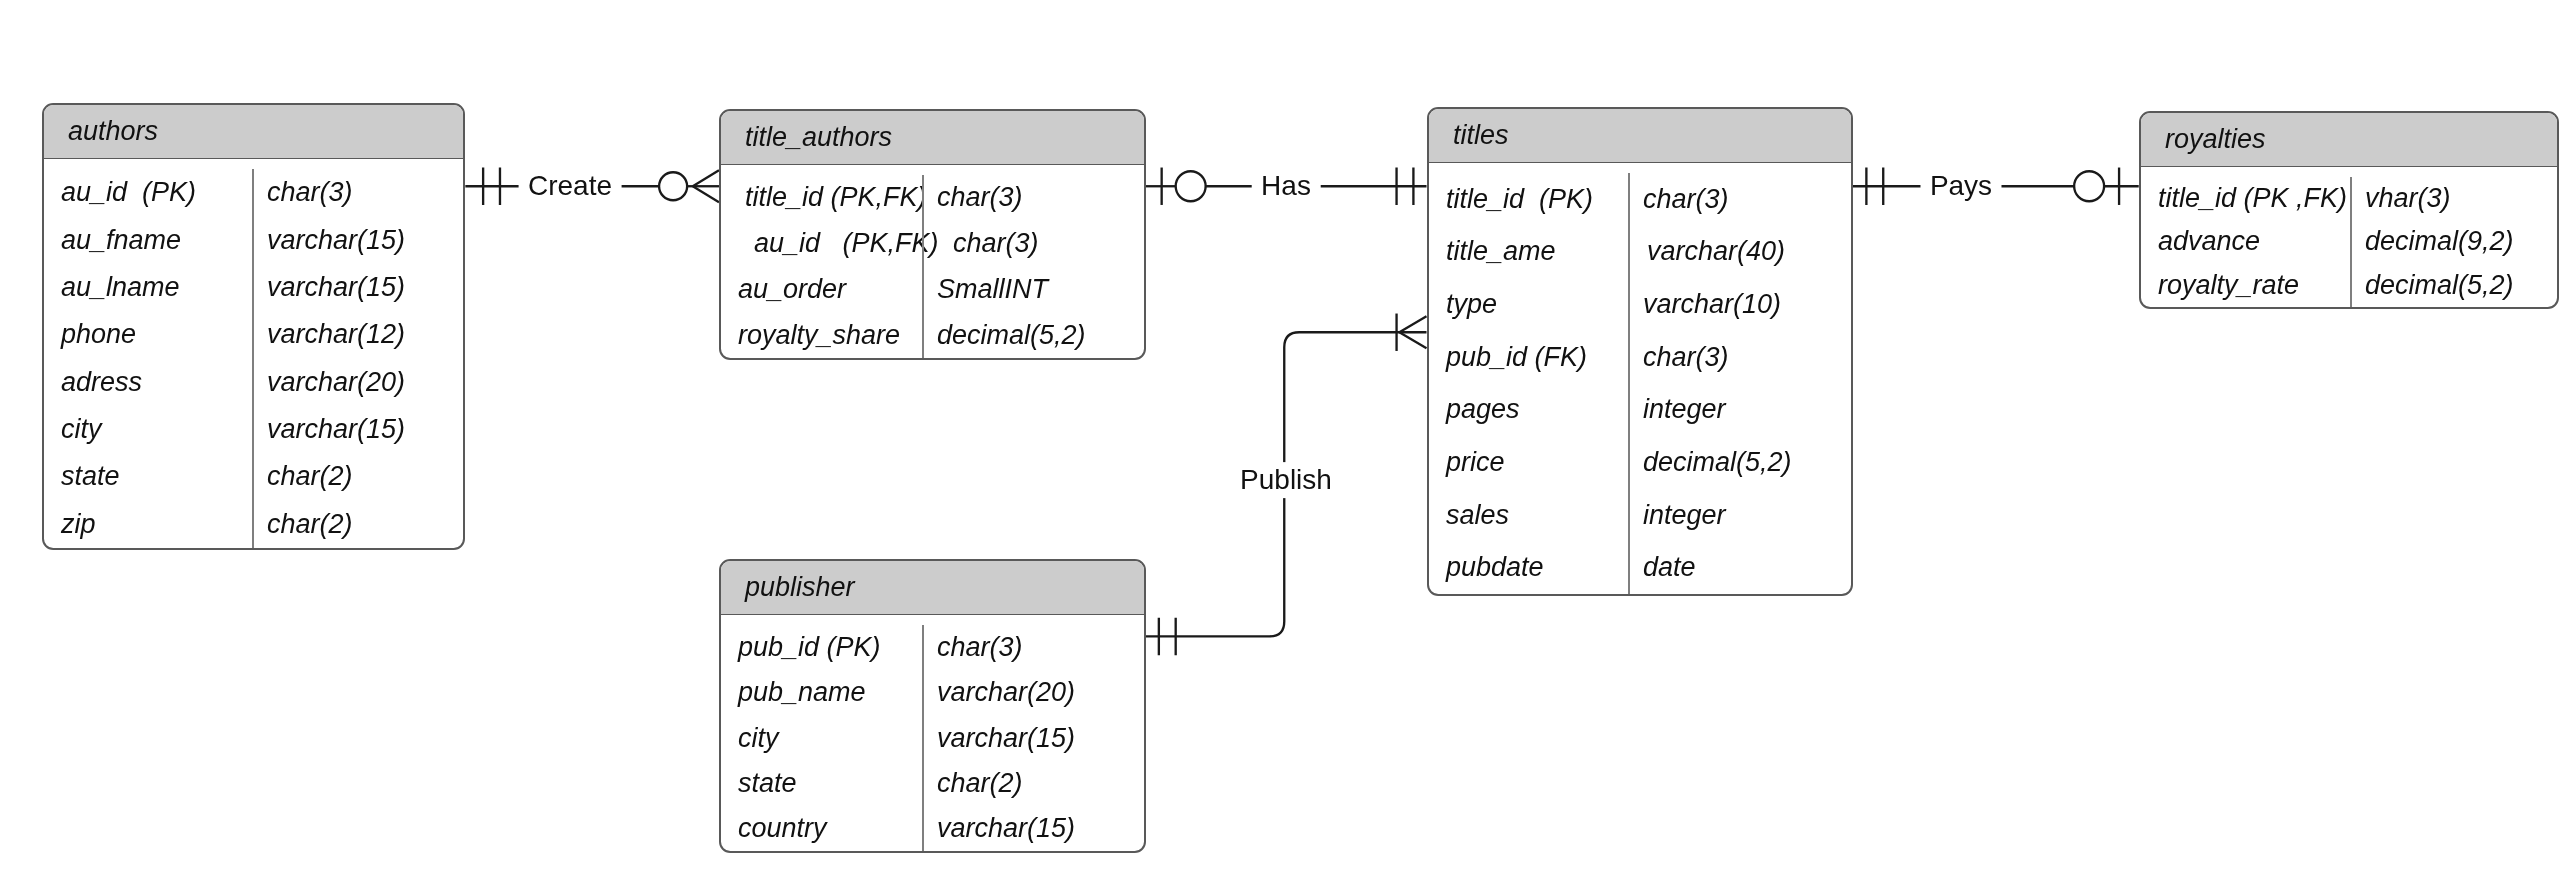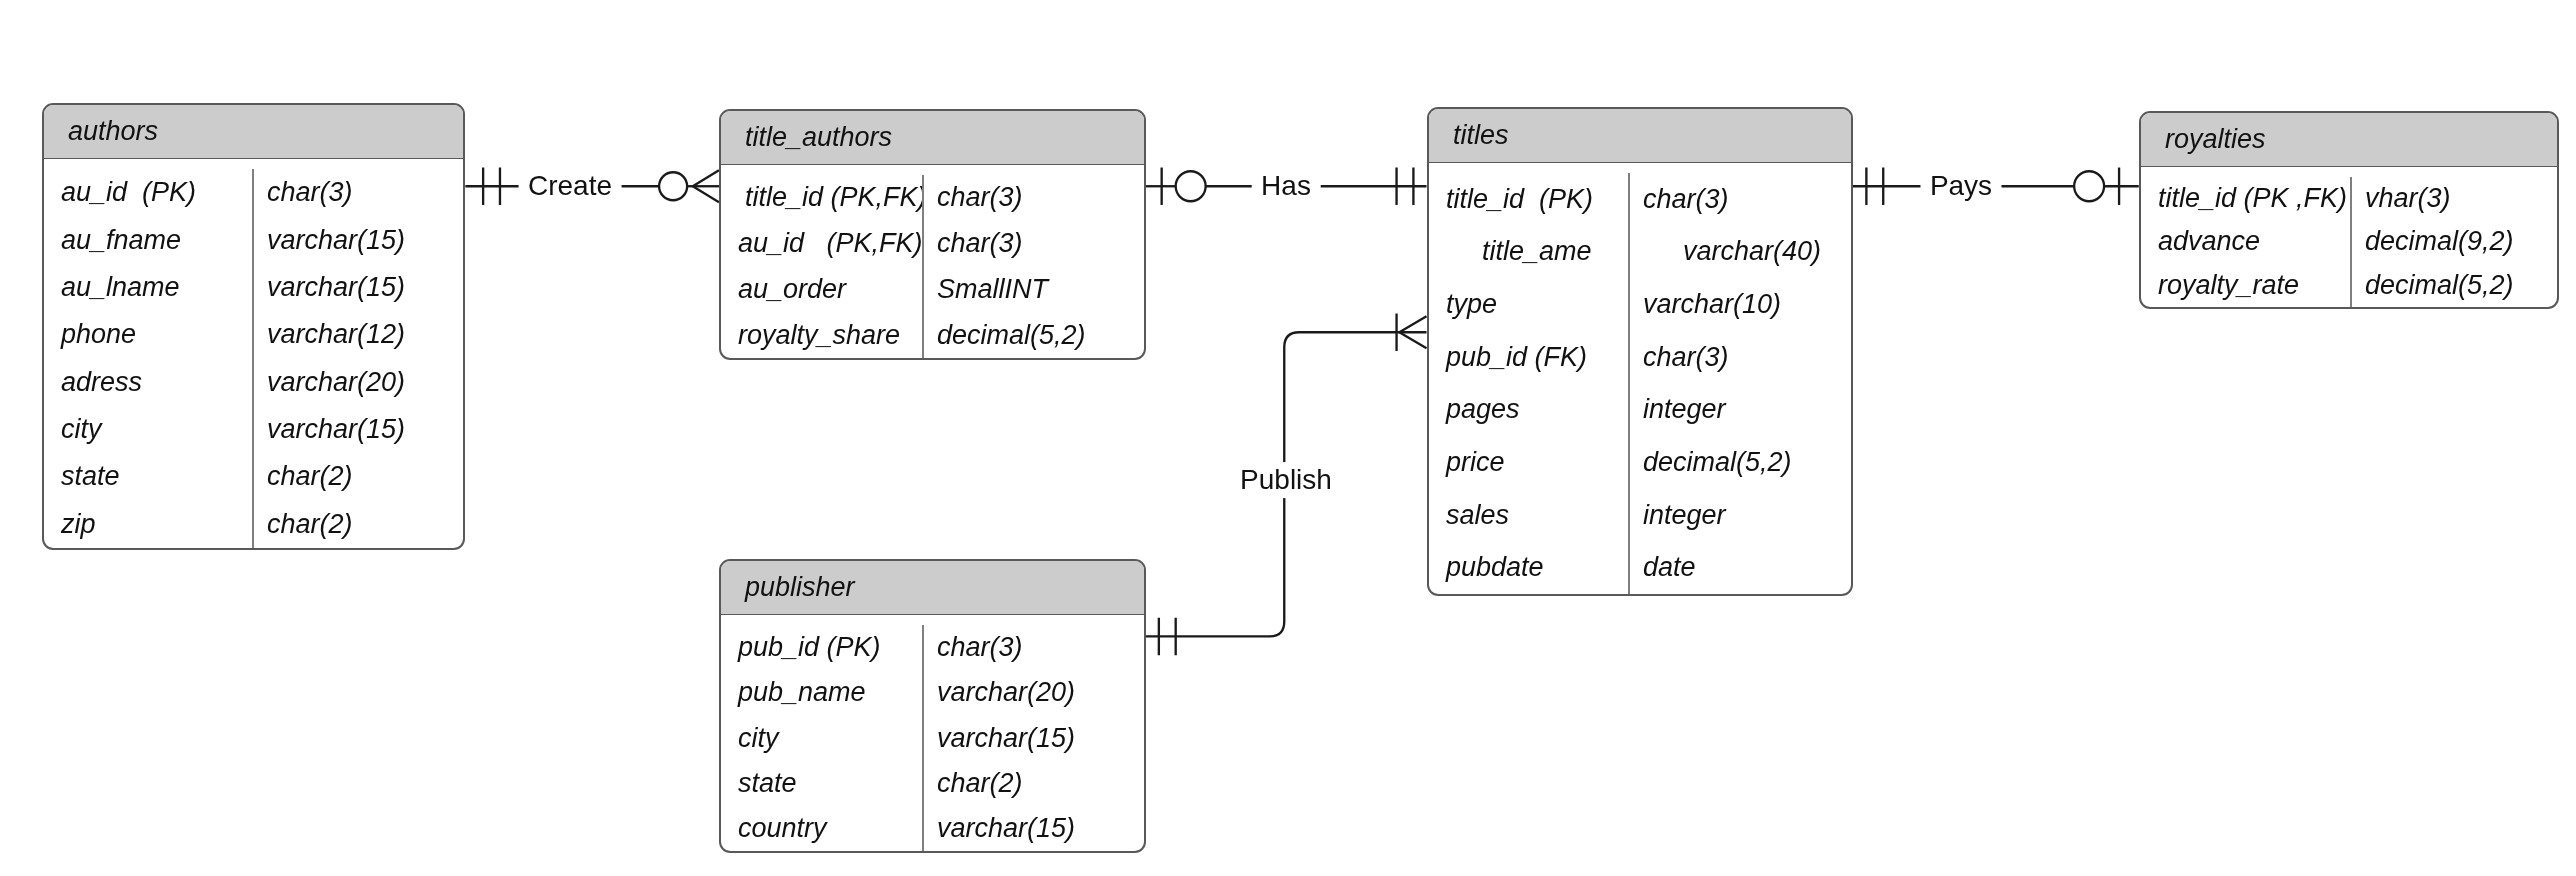--- a/index.html
+++ b/index.html
@@ -175,21 +175,21 @@
         <div class="entity-header">
           <span>title_authors</span>
         </div>
         <div class="entity-body">
           <div class="col-divider" style="left: 201px;"></div>
           <div class="attr-row">
             <div class="attr-name" style="width: 201px; padding-left: 24px;">title_id (PK,FK)</div>
             <div class="attr-type">char(3)</div>
           </div>
           <div class="attr-row">
-            <div class="attr-name" style="width: 201px;">au_id   (PK,FK)</div>
+            <div class="attr-name" style="width: 201px; margin-left: 16px;">au_id   (PK,FK)</div>
             <div class="attr-type">char(3)</div>
           </div>
           <div class="attr-row">
             <div class="attr-name" style="width: 201px;">au_order</div>
             <div class="attr-type">SmallINT</div>
           </div>
           <div class="attr-row">
             <div class="attr-name" style="width: 201px;">royalty_share</div>
             <div class="attr-type">decimal(5,2)</div>
           </div>
@@ -199,21 +199,21 @@
         <div class="entity-header">
           <span>titles</span>
         </div>
         <div class="entity-body">
           <div class="col-divider" style="left: 199px;"></div>
           <div class="attr-row">
             <div class="attr-name" style="width: 199px;">title_id  (PK)</div>
             <div class="attr-type">char(3)</div>
           </div>
           <div class="attr-row">
-            <div class="attr-name" style="width: 203px; margin-left: 36px;">title_ame</div>
+            <div class="attr-name" style="width: 203px;">title_ame</div>
             <div class="attr-type">varchar(40)</div>
           </div>
           <div class="attr-row">
             <div class="attr-name" style="width: 199px;">type</div>
             <div class="attr-type">varchar(10)</div>
           </div>
           <div class="attr-row">
             <div class="attr-name" style="width: 199px;">pub_id (FK)</div>
             <div class="attr-type">char(3)</div>
           </div>

